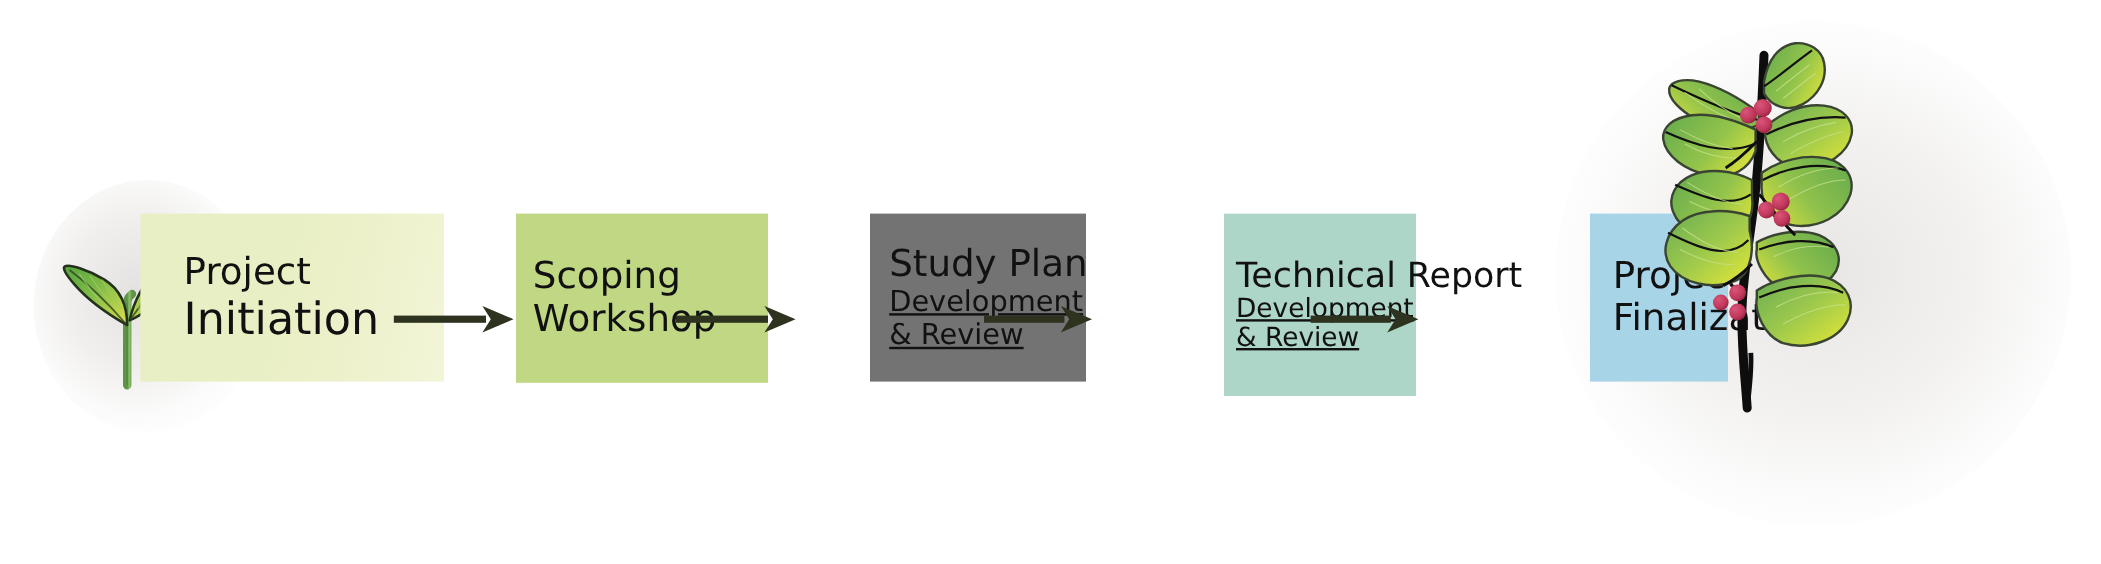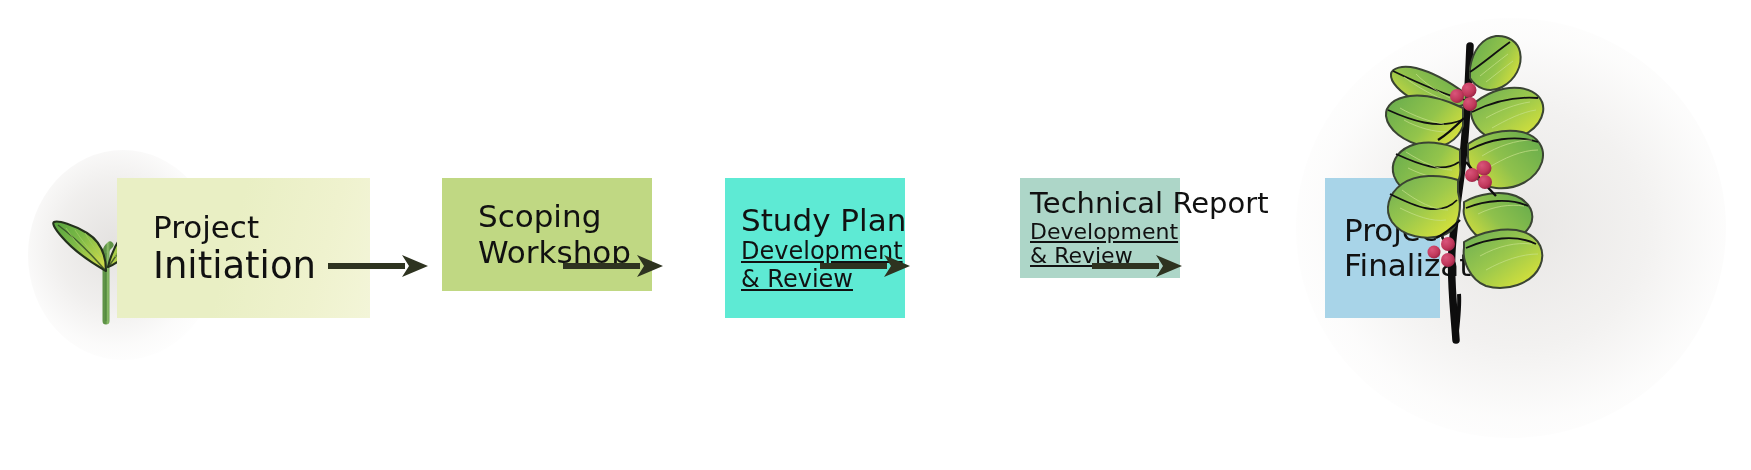--- a/index.html
+++ b/index.html
@@ -130,34 +130,34 @@
       </g>
     </svg>
   </div>
 
   <div class="stage-box" id="box-0" style="left: 117px; top: 178px; width: 253px; height: 140px; padding-left: 36px; background: linear-gradient(105deg, rgb(233, 239, 196) 0%, rgb(233, 239, 196) 45%, rgb(239, 242, 206) 78%, rgb(243, 245, 216) 100%);">
     <div class="stage-title" style="font-size: 31px; color: rgb(17, 17, 17);">Project</div>
     <div class="stage-title" style="font-size: 37px; color: rgb(17, 17, 17);">Initiation</div>
 
   </div>
 
-  <div class="stage-box" id="box-1" style="left: 442px; top: 178px; width: 210px; height: 113px; padding-left: 36px; background: rgb(192, 216, 131);">
+  <div class="stage-box" id="box-1" style="left: 430px; top: 178px; width: 210px; height: 141px; padding-left: 14px; background: rgb(192, 216, 131);">
     <div class="stage-title" style="font-size: 31px; color: rgb(17, 17, 17);">Scoping</div>
     <div class="stage-title" style="font-size: 31px; color: rgb(17, 17, 17);">Workshop</div>
 
   </div>
 
-  <div class="stage-box" id="box-2" style="left: 725px; top: 178px; width: 180px; height: 140px; padding-left: 16px; background: #5eead4;">
+  <div class="stage-box" id="box-2" style="left: 725px; top: 178px; width: 180px; height: 140px; padding-left: 16px; background: #737373;">
     <div class="stage-title" style="font-size: 31px; color: rgb(17, 17, 17);">Study Plan</div>
 
     <div class="stage-sub" style="font-size: 24px; color: rgb(17, 17, 17);">Development</div>
     <div class="stage-sub" style="font-size: 24px; color: rgb(17, 17, 17);">&amp; Review</div>
   </div>
 
-  <div class="stage-box" id="box-3" style="left: 1020px; top: 178px; width: 160px; height: 100px; padding-left: 10px; background: rgb(173, 214, 200);">
+  <div class="stage-box" id="box-3" style="left: 1020px; top: 178px; width: 160px; height: 152px; padding-left: 10px; background: rgb(173, 214, 200);">
     <div class="stage-title" style="font-size: 29px; color: rgb(17, 17, 17);">Technical Report</div>
 
     <div class="stage-sub" style="font-size: 22px; color: rgb(17, 17, 17);">Development</div>
     <div class="stage-sub" style="font-size: 22px; color: rgb(17, 17, 17);">&amp; Review</div>
   </div>
 
   <div class="stage-box" id="box-4" style="left: 1325px; top: 178px; width: 115px; height: 140px; padding-left: 19px; background: rgb(168, 212, 232);">
     <div class="stage-title" style="font-size: 31px; color: rgb(17, 17, 17);">Project</div>
     <div class="stage-title" style="font-size: 31px; color: rgb(17, 17, 17);">Finalization</div>
 

